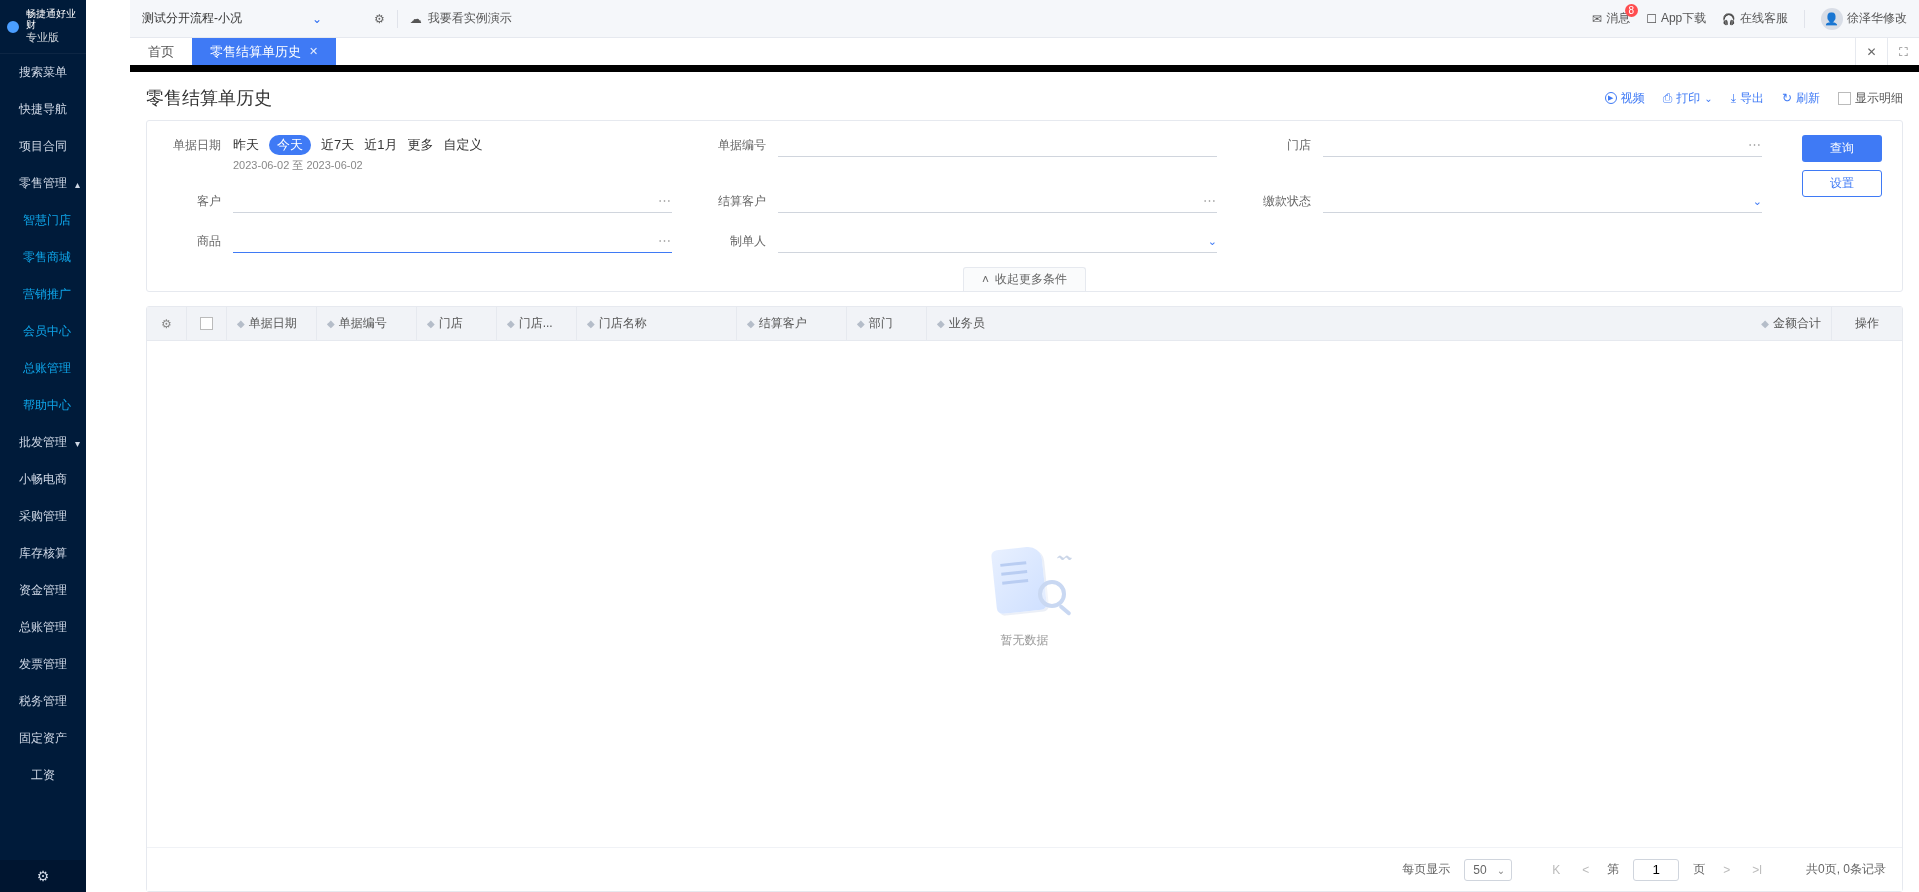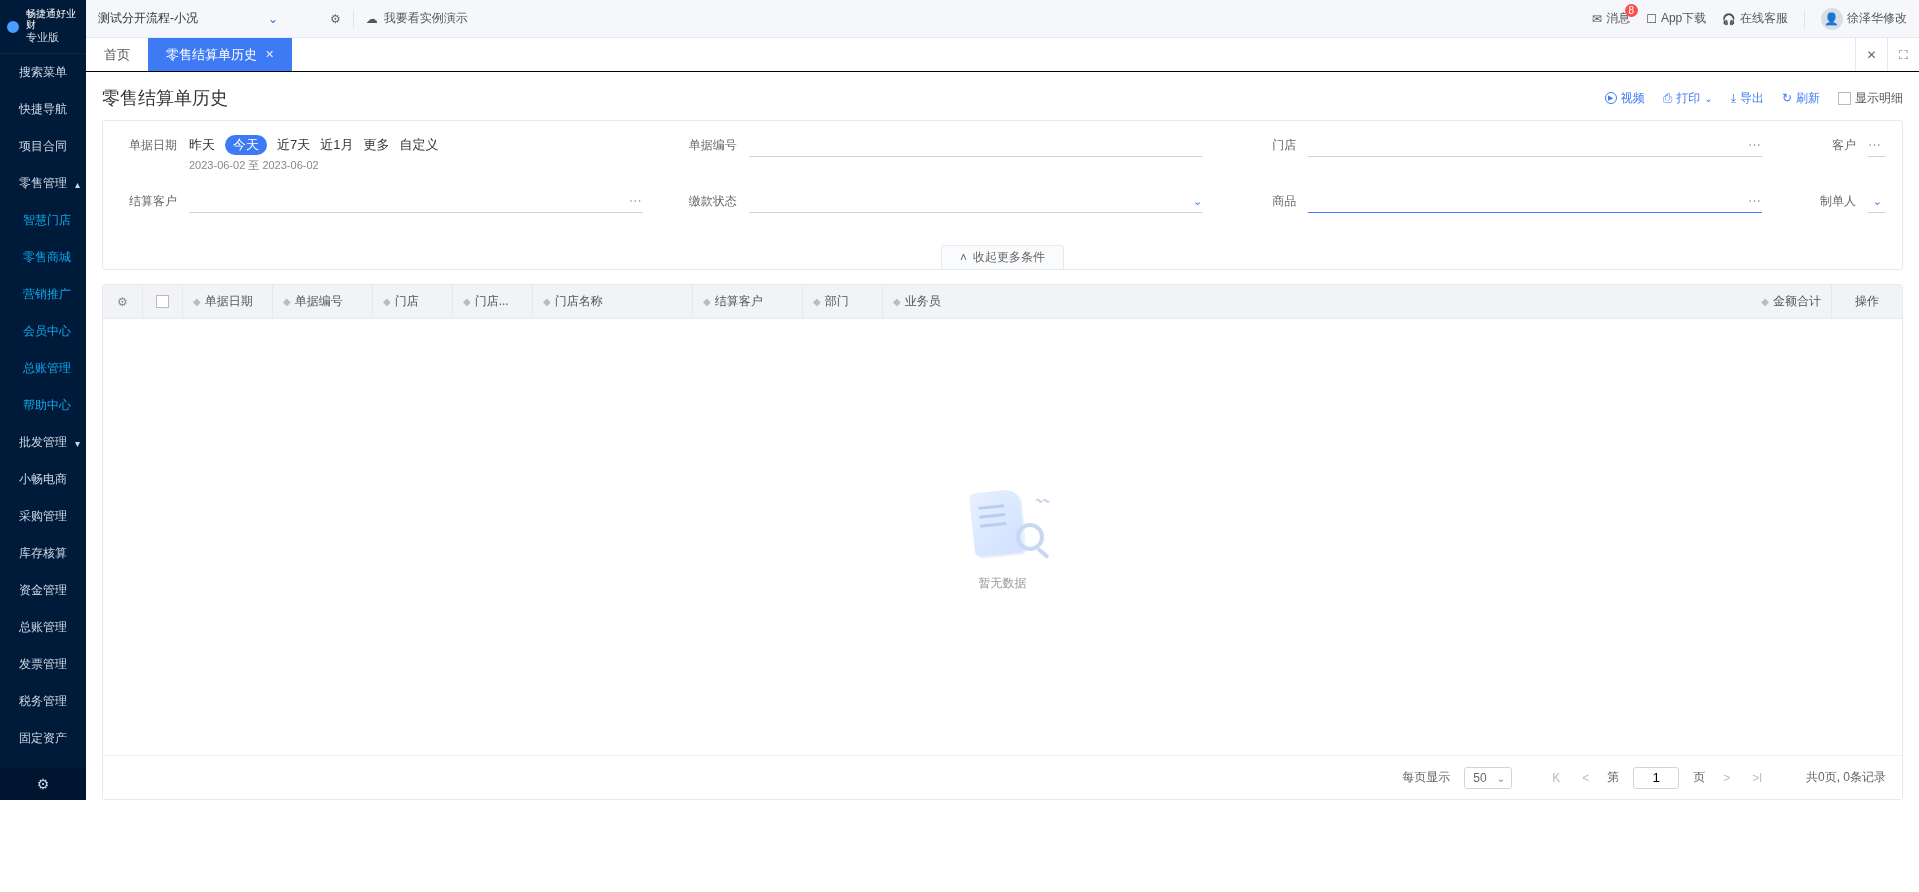--- a/index.html
+++ b/index.html
@@ -1,18 +1,18 @@
 <!DOCTYPE html>
 <html><head>
   <meta charset="utf-8">
   <style>
     * { box-sizing: border-box; margin: 0; padding: 0; }
     body { font-family: "Microsoft YaHei", Arial, sans-serif; font-size: 12px; color: #333; background: #fff; overflow: hidden; }
     
-    .app { display: flex; height: 800px; width: 1919px; transform-origin: top left; }
+    .app { display: flex; height: 892px; width: 1919px; transform-origin: top left; gap: 44px; }
     
     
     .sidebar { width: 86px; background: #001b3a; color: #fff; display: flex; flex-direction: column; flex-shrink: 0; }
     .logo { padding: 8px 4px; display: flex; align-items: center; gap: 4px; border-bottom: 1px solid rgba(255,255,255,0.05); }
     .logo-icon { width: 18px; height: 18px; background: radial-gradient(circle,#4a9eff 40%,transparent 41%); border-radius: 50%; position: relative; flex-shrink:0; }
     .logo-icon::before { content:""; position:absolute; inset:3px; border:2px solid #4a9eff; border-radius:50%; }
     .logo-text { font-size: 10px; line-height: 1.1; }
     .logo-sub { font-size: 11px; opacity: .8; }
     .nav { flex: 1; overflow-y: auto; }
     .nav-item { padding: 10px 8px; text-align: center; font-size: 12px; cursor: pointer; color: #cfd8e6; position: relative; }
@@ -29,21 +29,21 @@
     .proc-caret { color:#2e6ff2; font-size:12px; margin-left:60px; }
     .hdr-ico { color:#666; cursor:pointer; }
     .hdr-sep { width:1px; height:18px; background:#e0e3ea; }
     .demo-link { display:flex; align-items:center; gap:6px; color:#555; cursor:pointer; }
     .header-right { margin-left:auto; display:flex; align-items:center; gap:16px; }
     .hdr-item { display:flex; align-items:center; gap:4px; color:#555; cursor:pointer; position:relative; }
     .badge { position:absolute; top:-6px; right:-8px; background:#ff4d4f; color:#fff; border-radius:8px; font-size:10px; padding:0 4px; line-height:13px; min-width:13px; text-align:center; }
     .avatar { width:22px; height:22px; border-radius:50%; background:#d8dde6; display:inline-flex; align-items:center; justify-content:center; color:#888; font-size:12px; }
     
     
-    .tabs { height: 34px; display:flex; align-items:stretch; border-bottom:1px solid #000000; background:#fff; }
+    .tabs { height: 34px; display:flex; align-items:stretch; border-bottom:7px solid #000000; background:#fff; }
     .tab { padding:0 18px; display:flex; align-items:center; gap:8px; font-size:13px; color:#555; cursor:pointer; }
     .tab.active { background:#3f7af5; color:#fff; }
     .tab .close { font-size:11px; opacity:.85; }
     .tabs-right { margin-left:auto; display:flex; align-items:center; }
     .tab-close-all, .tab-expand { width:32px; display:flex; align-items:center; justify-content:center; color:#666; border-left:1px solid #e6e9ef; cursor:pointer; height:100%; }
     
     
     .page { flex:1; padding: 14px 16px 0 16px; display:flex; flex-direction:column; min-height:0; }
     .page-head { display:flex; align-items:center; margin-bottom:10px; }
     .page-title { font-size:18px; color:#333; font-weight:500; }
@@ -249,20 +249,24 @@
             </div>
           </div>
           <div class="f-row">
             <div class="f-lbl">单据编号</div>
             <div class="f-ctrl inp-wrap"><input class="underline-input" style=""></div>
           </div>
           <div class="f-row">
             <div class="f-lbl">门店</div>
             <div class="f-ctrl inp-wrap"><input class="underline-input" style=""><span class="inp-ico">⋯</span></div>
           </div>
+          <div class="side-btns" style="grid-row:span 3;">
+            <div class="btn btn-primary">查询</div>
+            <div class="btn btn-outline">设置</div>
+          </div>
 
           <div class="f-row">
             <div class="f-lbl">客户</div>
             <div class="f-ctrl inp-wrap"><input class="underline-input" style=""><span class="inp-ico">⋯</span></div>
           </div>
           <div class="f-row">
             <div class="f-lbl">结算客户</div>
             <div class="f-ctrl inp-wrap"><input class="underline-input" style=""><span class="inp-ico">⋯</span></div>
           </div>
           <div class="f-row">

